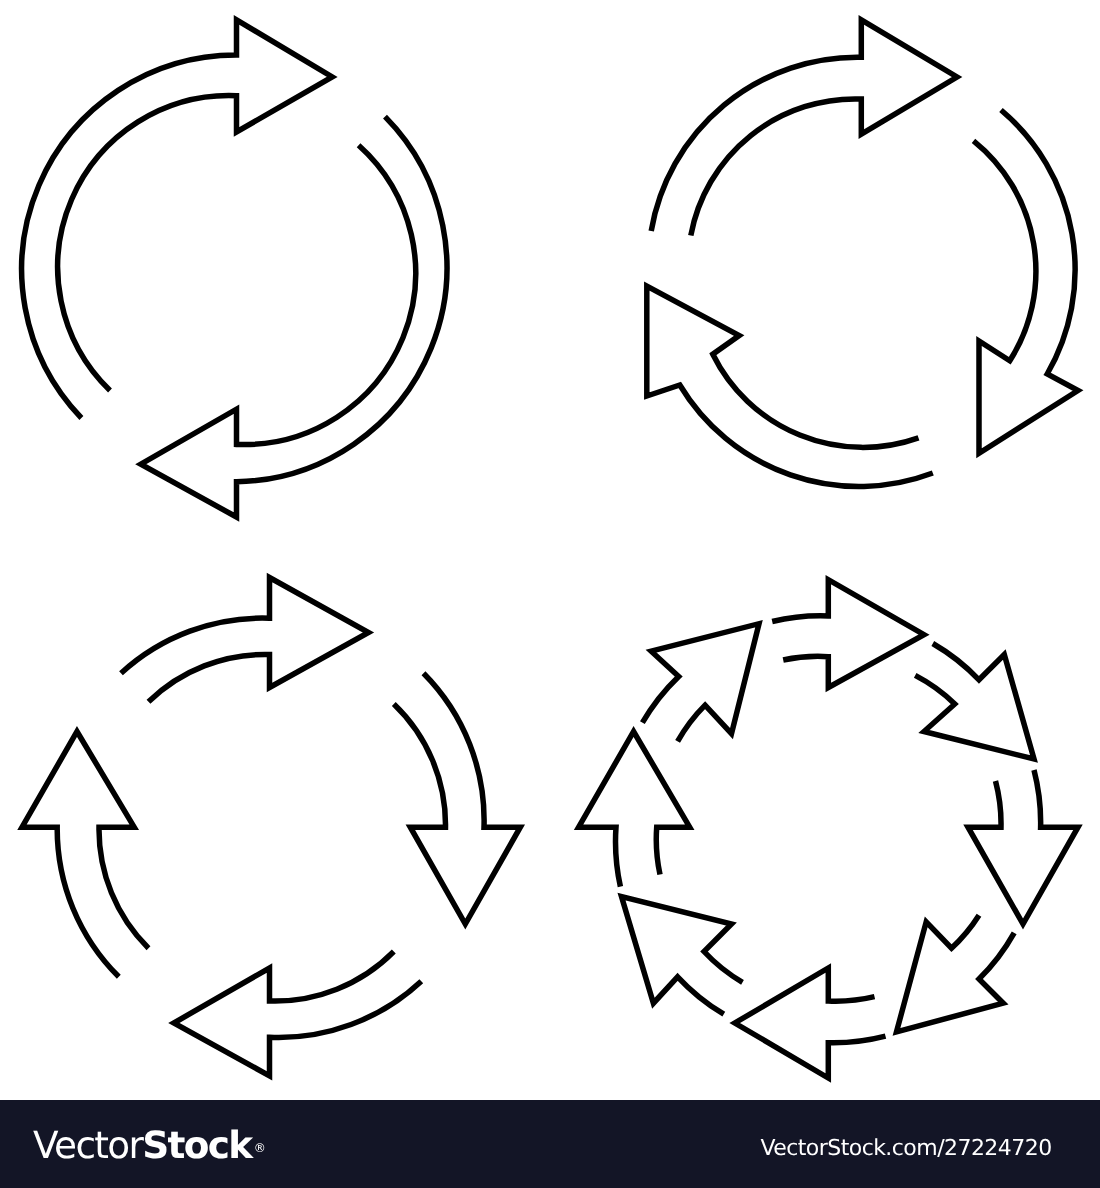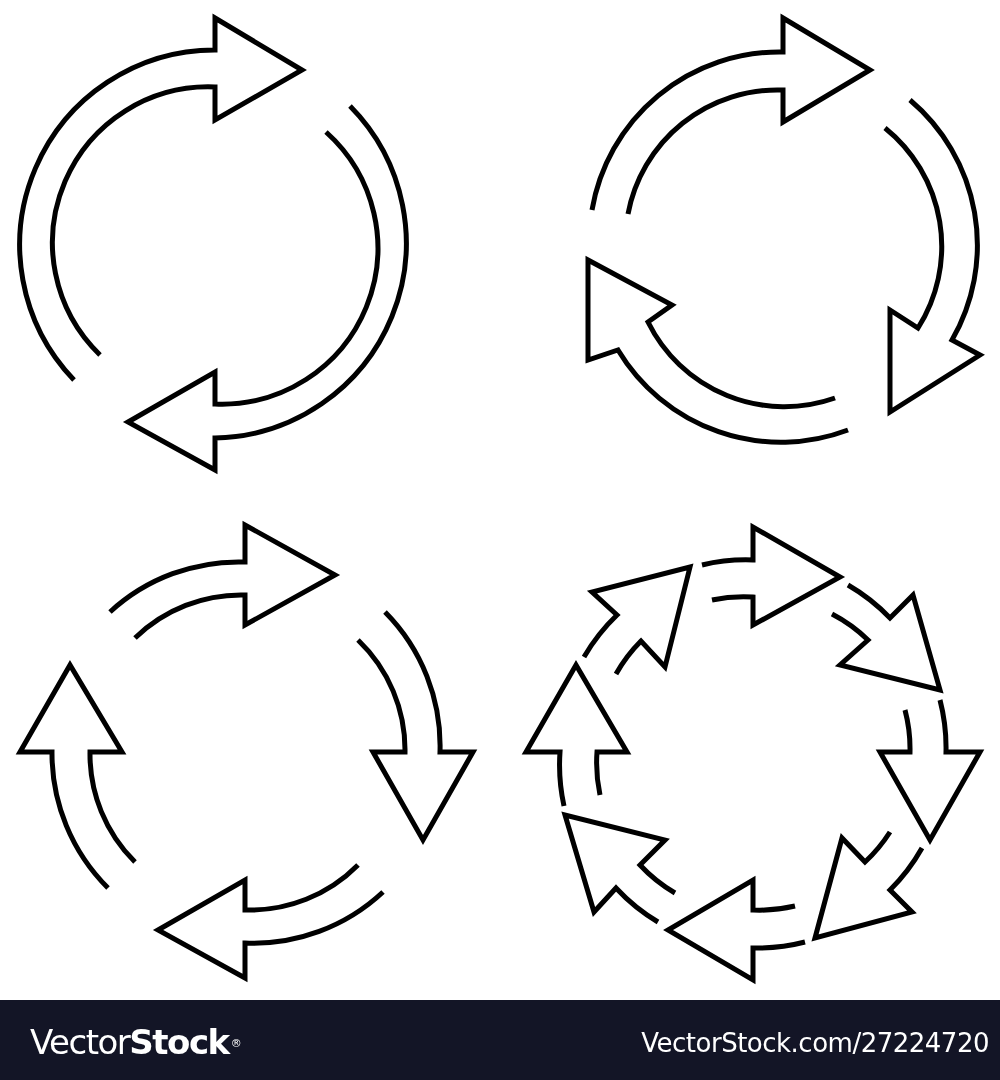--- a/index.html
+++ b/index.html
@@ -5,21 +5,21 @@
     html, body { margin: 0; padding: 0; }
     body { width: 1000px; height: 1080px; background: #ffffff; overflow: hidden; position: relative; font-family: "DejaVu Sans", sans-serif; }
     #art { position: absolute; left: 0; top: 0; width: 1000px; height: 1000px; }
     #art svg { width: 1000px; height: 1000px; display: block; }
     .stroke { fill: none; stroke: #000000; stroke-width: 5; stroke-linejoin: miter; stroke-linecap: butt; }
     .footer { position: absolute; left: 0; top: 1000px; width: 1000px; height: 80px; background: #131526; color: #ffffff; }
     .brand { position: absolute; left: 30px; top: 22px; font-size: 34px; letter-spacing: -1.5px; line-height: 40px; }
     .brand .light { font-weight: normal; }
     .brand .bold { font-weight: bold; }
     .brand .reg { font-size: 11px; vertical-align: top; position: relative; top: 2px; margin-left: 2px; }
-    .ref { position: absolute; right: 11px; top: 30px; font-size: 26px; letter-spacing: -0.5px; line-height: 26px; }
+    .ref { position: absolute; right: 44px; top: 30px; font-size: 20px; letter-spacing: -0.5px; line-height: 26px; }
   </style>
 </head>
 <body>
 
 <div id="art">
   <svg viewBox="0 0 1000 1000" xmlns="http://www.w3.org/2000/svg">
 
     <g>
       <path class="stroke" d="M74,380 A195,195 0 0 1 215,50 L215,18 L302,70 L215,120 L215,87 A156,156 0 0 0 100,355"></path>
       <path class="stroke" d="M350,106 A195,195 0 0 1 215,438 L215,470 L128,422 L215,372 L215,404 A156,156 0 0 0 326,132"></path>

